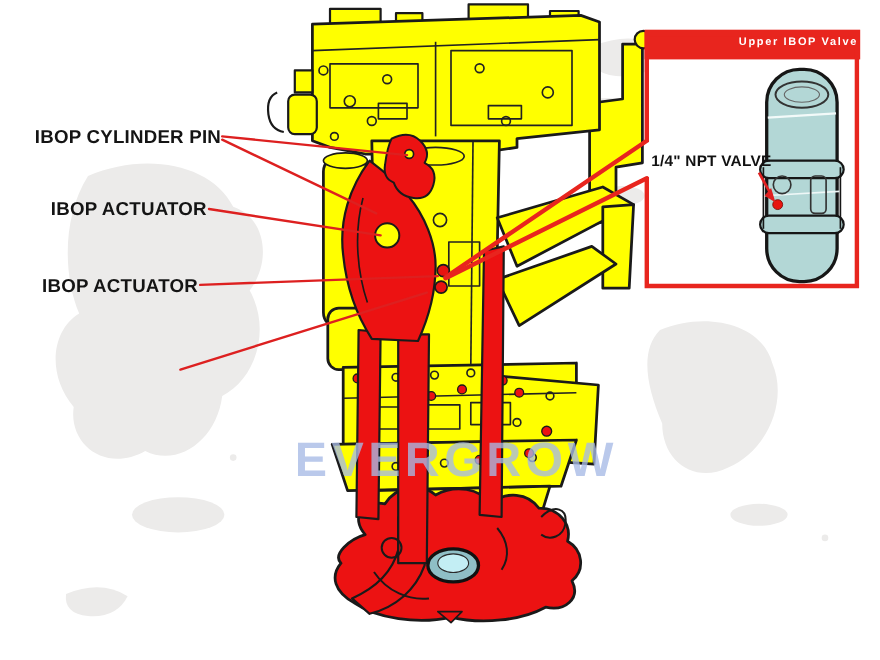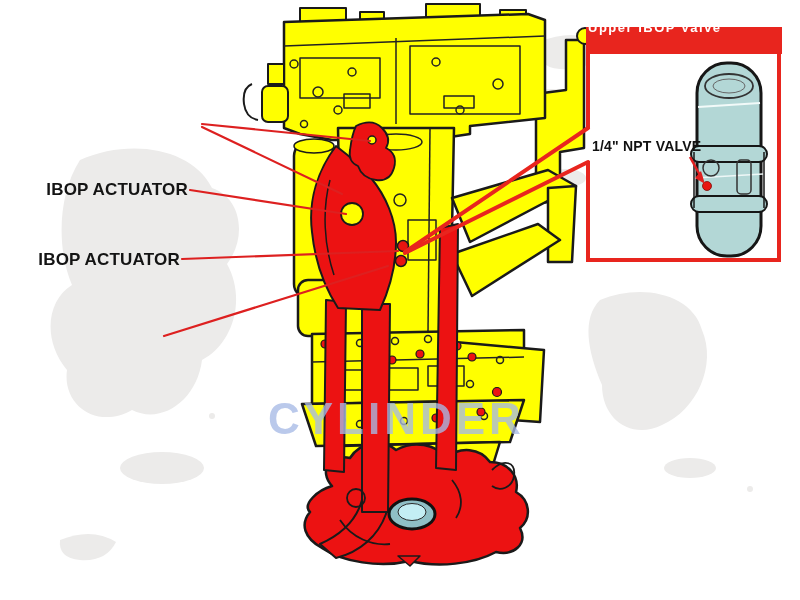--- a/index.html
+++ b/index.html
@@ -8,22 +8,22 @@
   .stage{position:relative;width:800px;height:600px;background:#fff;}
   .stage svg{position:absolute;left:0;top:0;}
   .part-label{position:absolute;font-weight:bold;font-size:17px;color:#141414;
               text-align:right;letter-spacing:.2px;white-space:nowrap;}
   .lbl-pin{left:6px;top:115px;width:195px;}
   .lbl-act1{left:6px;top:180px;width:182px;}
   .lbl-act2{left:6px;top:250px;width:174px;}
   .lbl-crank{left:6px;top:327px;width:157px;}
   .watermark{position:absolute;left:268px;top:394px;font-size:44px;font-weight:bold;
              letter-spacing:4px;color:#a7bae6;opacity:.78;white-space:nowrap;}
-  .inset-title{position:absolute;left:588px;top:20px;width:192px;text-align:left;
-               color:#ffffff;font-weight:bold;font-size:13px;letter-spacing:1.5px;white-space:nowrap;}
+  .inset-title{position:absolute;left:588px;top:33px;width:192px;text-align:right;
+               color:#ffffff;font-weight:bold;font-size:10px;letter-spacing:1.5px;white-space:nowrap;}
   .npt-label{position:absolute;left:592px;top:138px;font-size:14px;font-weight:bold;
              letter-spacing:.2px;color:#111;white-space:nowrap;}
 </style>
 </head>
 <body>
 
 <div class="stage">
 
 <svg width="800" height="600" viewBox="0 0 800 600">
 
@@ -185,21 +185,22 @@
     <g stroke="#e8251e" stroke-width="4" stroke-linecap="round">
       <line x1="405" y1="252" x2="588" y2="128"></line>
       <line x1="405" y1="253" x2="588" y2="162"></line>
     </g>
 
     <line x1="690" y1="157" x2="701" y2="177" stroke="#e02020" stroke-width="2.5"></line>
     <polygon points="705,184 695,178 701,171" fill="#e02020"></polygon>
   </g>
 </svg>
 
-<div class="watermark">CYLINDER</div>
-
+<div class="watermark">EVERGROW</div>
+
+<div class="part-label lbl-pin">IBOP CYLINDER PIN</div>
 <div class="part-label lbl-act1">IBOP ACTUATOR</div>
 <div class="part-label lbl-act2">IBOP ACTUATOR</div>
 
 <div class="inset-title">Upper IBOP Valve</div>
 <div class="npt-label">1/4" NPT VALVE</div>
 
 </div>
 
 </body></html>

